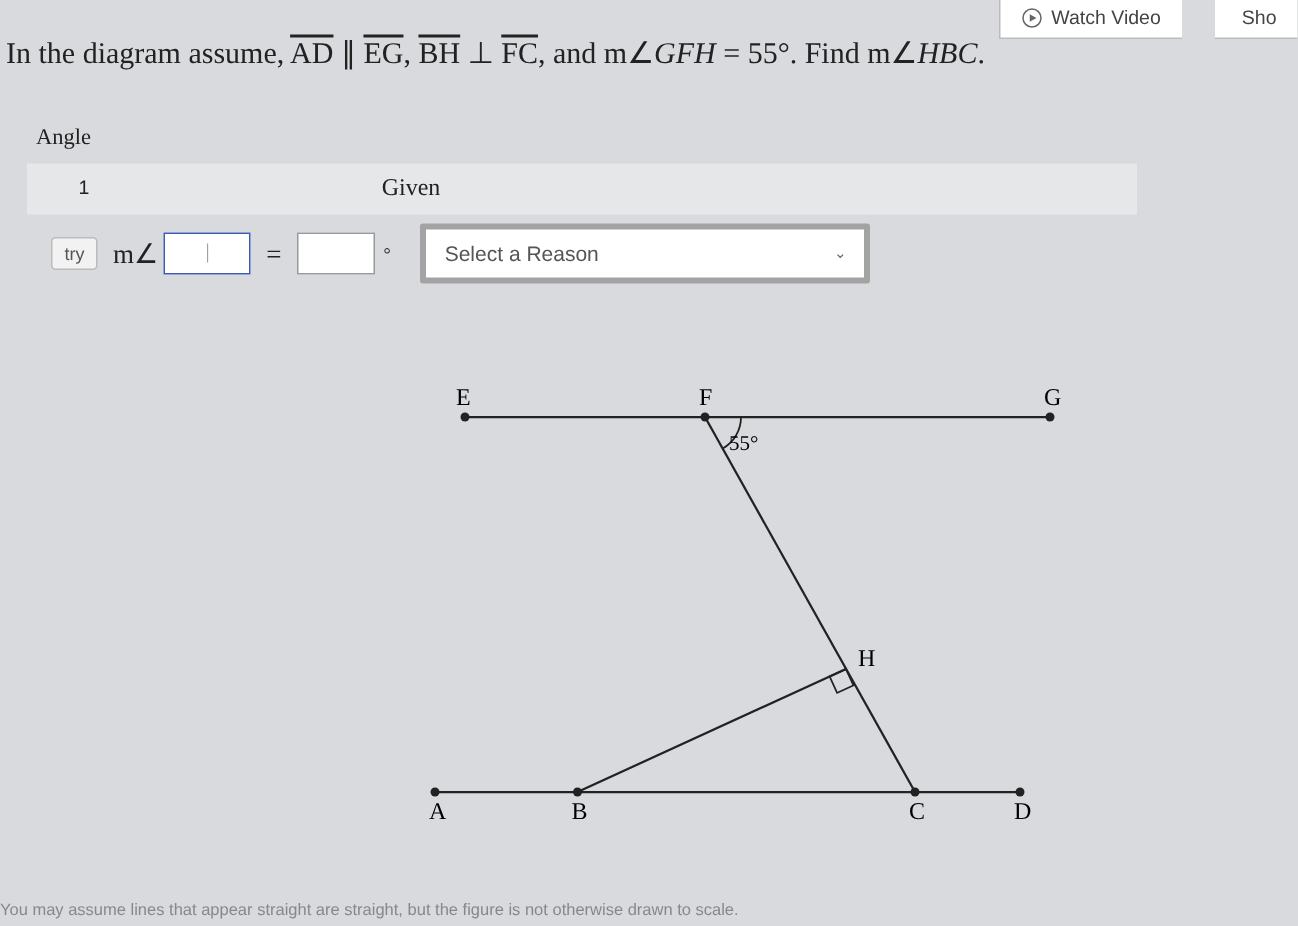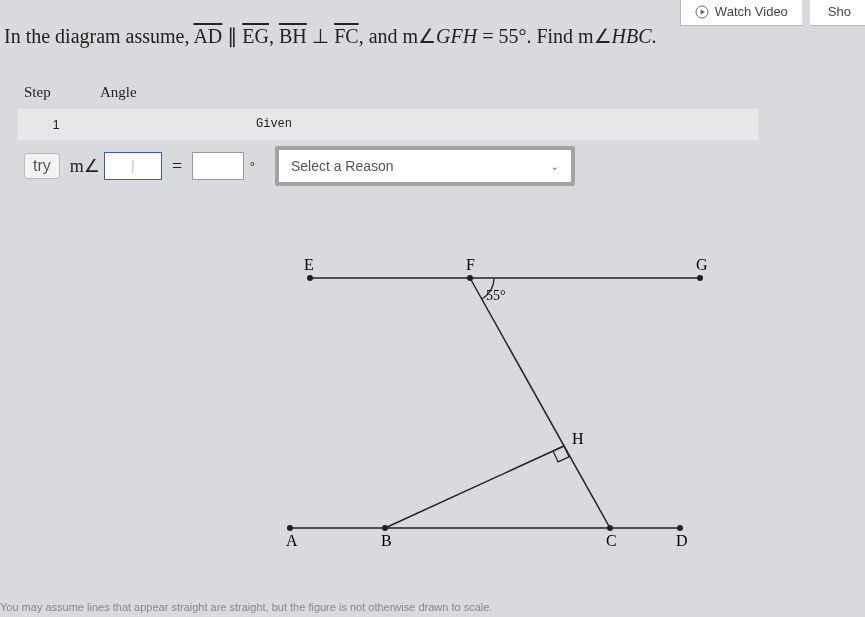--- a/index.html
+++ b/index.html
@@ -5,21 +5,21 @@
 * { box-sizing: border-box; margin: 0; padding: 0; }
 body {
   width: 865px;
   height: 617px;
   background: #d8dadd;
   font-family: Georgia, 'Times New Roman', serif;
   color: #222;
   position: relative;
   overflow: hidden;
 }
-.top-buttons { position: absolute; top: 0; right: 0; display: flex; gap: 8px; padding-left: 44px; }
+.top-buttons { position: absolute; top: 0; right: 0; display: flex; gap: 22px; padding-left: 44px; }
 .btn-top {
   background: #fff;
   border: 1px solid #bbb;
   padding: 4px 14px 6px;
   font-family: Arial, sans-serif;
   font-size: 13px;
   color: #444;
   display: flex;
   align-items: center;
   gap: 6px;
@@ -44,30 +44,30 @@
   left: 18px;
   width: 740px;
 }
 .headers { display: flex; font-family: Georgia, serif; font-size: 15px; color: #222; }
 .col-step { width: 76px; padding: 8px 6px; }
 .col-angle { width: 260px; padding: 8px 6px; text-align: left; }
 .col-reason { width: 360px; padding: 8px 6px; text-align: center; }
 .row1 { display: flex; background: #e6e7e9; font-size: 15px; }
 .row1 .col-step { text-align: center; font-family: Arial, sans-serif; font-size: 13px; }
 .row1 .col-angle { text-align: center; font-family: Georgia, serif; }
-.row1 .col-reason { text-align: center; font-family: Liberation Mono, monospace; font-size: 12px; }
+.row1 .col-reason { text-align: center; font-family: Liberation Serif, serif; font-size: 16px; }
 .row2 { display: flex; align-items: center; padding: 6px 0; }
 .try-btn {
   border: 1px solid #bbb;
   background: #f2f2f2;
   font-family: Arial, sans-serif;
-  font-size: 16px;
+  font-size: 12px;
   padding: 3px 8px;
   border-radius: 3px;
-  margin-left: 6px;
+  margin-left: 16px;
   margin-right: 10px;
   color: #555;
 }
 .angle-entry { display: flex; align-items: center; font-size: 18px; font-family: Georgia, serif; }
 .input-box {
   border: 1px solid #3b5bb5;
   background: #fff;
   width: 58px;
   height: 28px;
   text-align: center;
@@ -128,21 +128,20 @@
     <span>Sho</span>
   </div>
 </div>
 
 <div class="problem-text">
   <span>In the diagram assume,  </span><span class="overline">AD</span><span> ∥ </span><span class="overline">EG</span><span>,  </span><span class="overline">BH</span><span> ⊥ </span><span class="overline">FC</span><span>, and m∠</span><span class="ital">GFH</span><span> = 55°. Find m∠</span><span class="ital">HBC</span><span>.</span>
 </div>
 
 <div class="proof-area">
   <div class="headers">
-    <div class="col-step">Step</div>
     <div class="col-angle">Angle</div>
   </div>
   <div class="row1">
     <div class="col-step">1</div>
     <div class="col-reason">Given</div>
   </div>
   <div class="row2">
     <button class="try-btn">try</button>
     <div class="angle-entry">
       <span>m∠</span>

